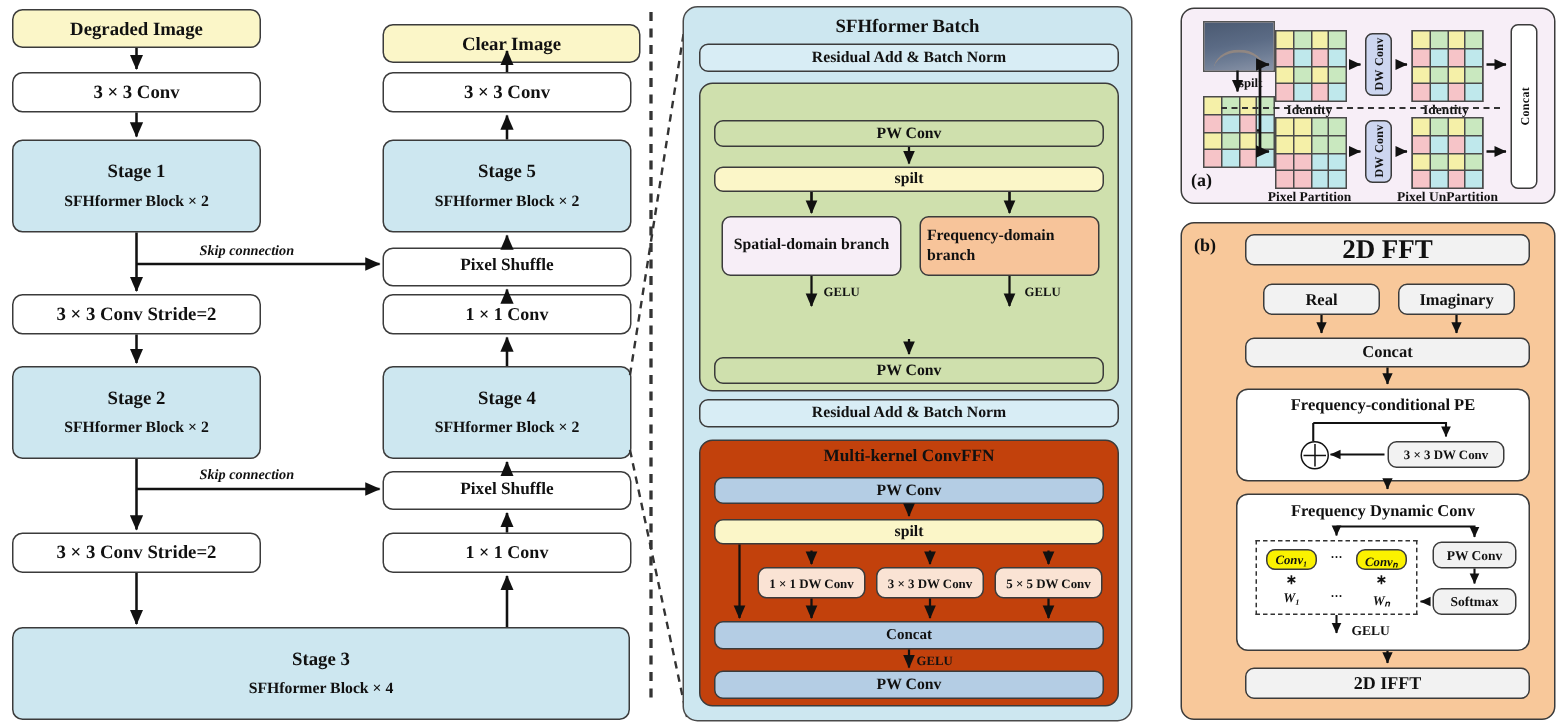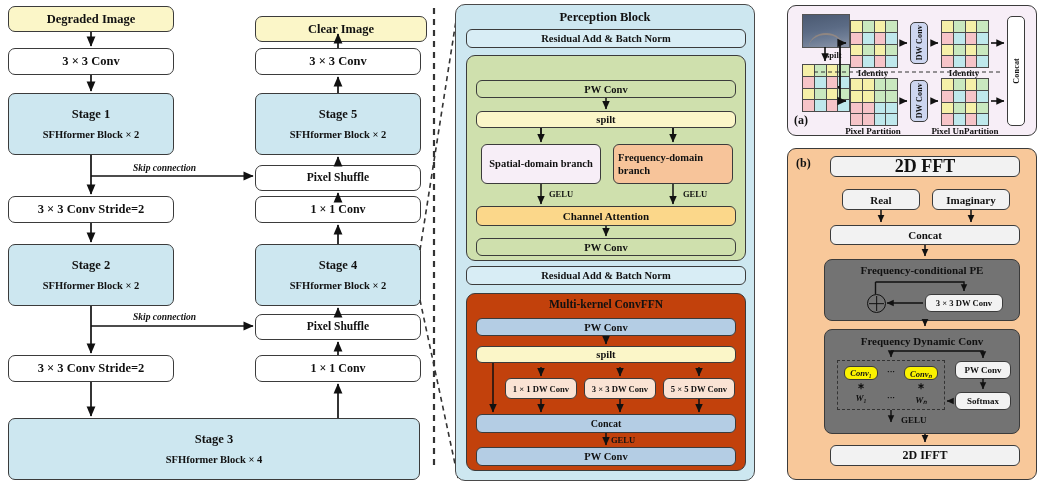--- a/index.html
+++ b/index.html
@@ -74,21 +74,21 @@
   .vtext{writing-mode:vertical-rl;transform:rotate(180deg);font-weight:bold;font-size:8px;color:#111;letter-spacing:.2px;}
   .vbox-white{background:#fff;}
 
   .cap{position:absolute;font-weight:bold;font-size:9px;color:#111;text-align:center;white-space:nowrap;}
 
   .obox{position:absolute;box-sizing:border-box;border:1.5px solid #3b3b3b;border-radius:6px;
     background:#f8c89a;display:flex;align-items:center;justify-content:center;
     font-weight:bold;color:#111;text-align:center;}
   .obox-white{background:#f2f2f2;}
   .obox-yellow{background:#fbf200;}
-  .ogroup{position:absolute;box-sizing:border-box;border:1.6px solid #3b3b3b;border-radius:8px;background:#737373;}
+  .ogroup{position:absolute;box-sizing:border-box;border:1.6px solid #3b3b3b;border-radius:8px;background:#ffffff;}
   .dashbox{position:absolute;box-sizing:border-box;border:1.6px dashed #333;background:transparent;}
   .sym{position:absolute;font-weight:bold;color:#111;text-align:center;}
   .oplus{position:absolute;border:1.7px solid #111;border-radius:50%;background:transparent;}
   .oplus::before,.oplus::after{content:"";position:absolute;background:#111;}
   .oplus::before{left:50%;top:1px;bottom:1px;width:1.7px;transform:translateX(-50%);}
   .oplus::after{top:50%;left:1px;right:1px;height:1.7px;transform:translateY(-50%);}
 </style>
 </head>
 <body>
 
@@ -195,42 +195,41 @@
     </g>
 
     <line x1="434" y1="8" x2="434" y2="470" stroke="#333" stroke-width="2.2" stroke-dasharray="6,5" fill="none"></line>
 
     <line x1="420" y1="250" x2="458" y2="8" stroke="#333" stroke-width="1.6" stroke-dasharray="5,4" fill="none"></line>
     <line x1="420" y1="300" x2="458" y2="478" stroke="#333" stroke-width="1.6" stroke-dasharray="5,4" fill="none"></line>
   </svg>
 
   <div id="sfh-panel">
 
-    <div class="panel-title" style="position:absolute;left:0;top:5px;">Perception Block</div>
+    <div class="panel-title" style="position:absolute;left:0;top:5px;">SFHformer Batch</div>
 
     <div class="bar bar-ltblue" style="left:10px;top:24px;width:280px;height:19px;font-size:10.5px;">Residual Add  &amp;  Batch Norm</div>
 
     <div class="grp-green abs" style="left:10px;top:50px;width:280px;height:206px;">
 
       <div class="bar bar-green" style="left:9px;top:24px;width:260px;height:18px;font-size:10.5px;">PW Conv</div>
 
       <div class="bar bar-cream" style="left:9px;top:55px;width:260px;height:17px;font-size:10.5px;">spilt</div>
 
       <div class="bar bar-orange" style="left:146px;top:88px;width:120px;height:40px;font-size:10.5px;padding:0 4px;line-height:1.25;">
         <span>Frequency-domain branch</span>
       </div>
 
       <div class="bar bar-pinkish" style="left:14px;top:88px;width:120px;height:40px;font-size:10.5px;padding:0 4px;line-height:1.25;">
         <span>Spatial-domain branch</span>
       </div>
 
       <div class="gelu" style="left:82px;top:133px;">GELU</div>
       <div class="gelu" style="left:216px;top:133px;">GELU</div>
 
-      <div class="bar bar-gold" style="left:9px;top:150px;width:260px;height:20px;font-size:11px;">Channel Attention</div>
 
       <div class="bar bar-green" style="left:9px;top:182px;width:260px;height:18px;font-size:10.5px;">PW Conv</div>
 
       <svg class="lines" style="width:280px;height:206px;" viewBox="0 0 280 206">
         <g stroke="#111" stroke-width="1.5" fill="none" marker-end="url(#ah)">
           <line x1="139" y1="42" x2="139" y2="53"></line>
           <line x1="74" y1="72" x2="74" y2="86"></line>
           <line x1="206" y1="72" x2="206" y2="86"></line>
           <line x1="74" y1="128" x2="74" y2="148"></line>
           <line x1="206" y1="128" x2="206" y2="148"></line>

